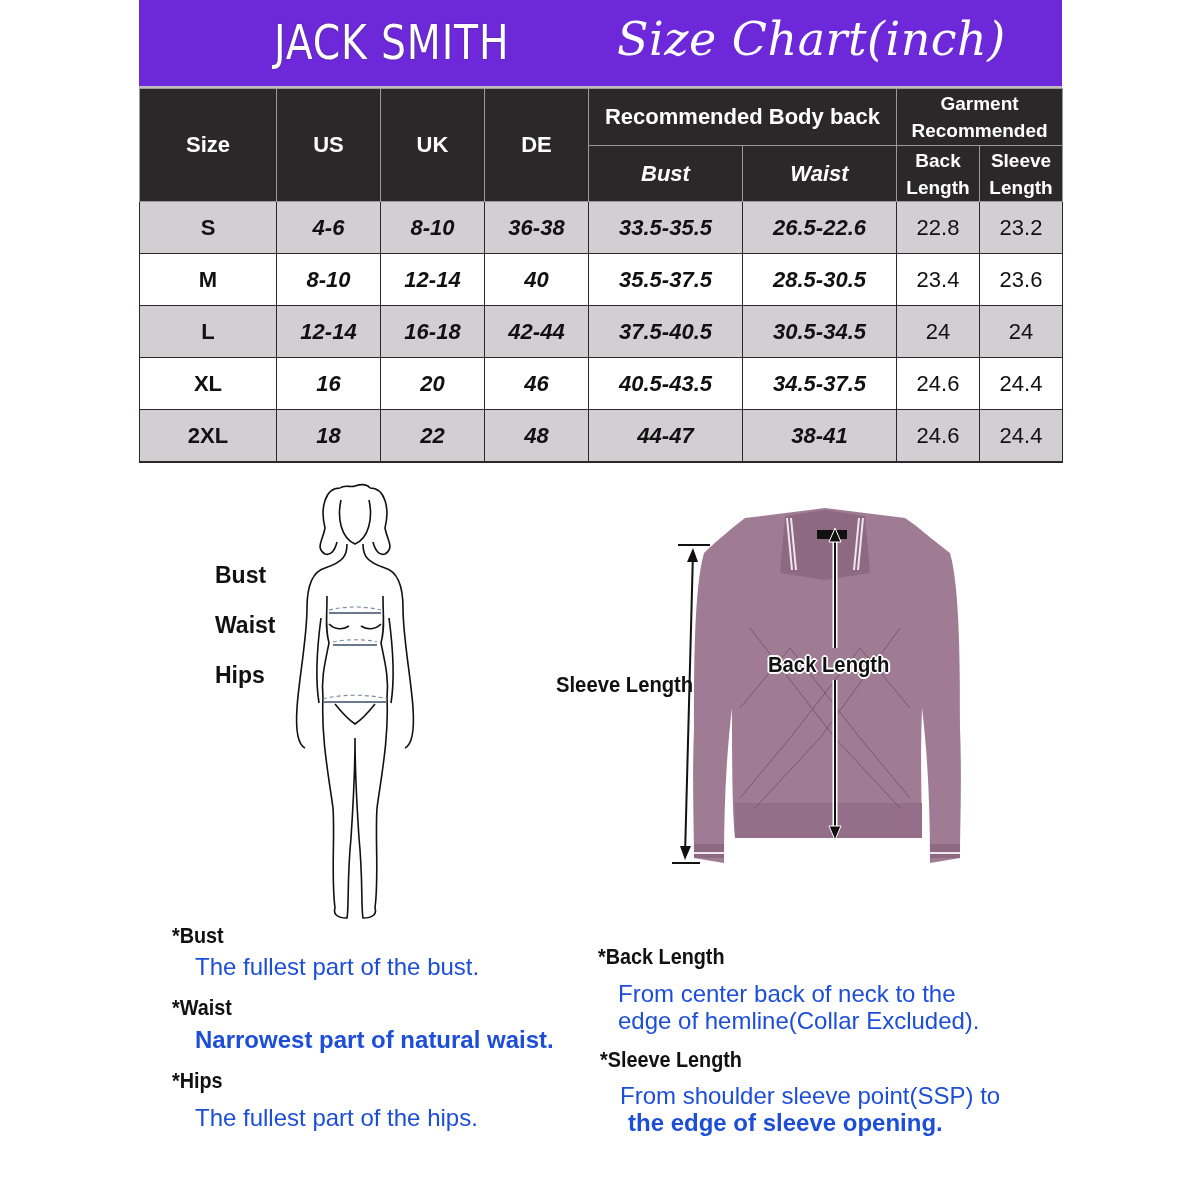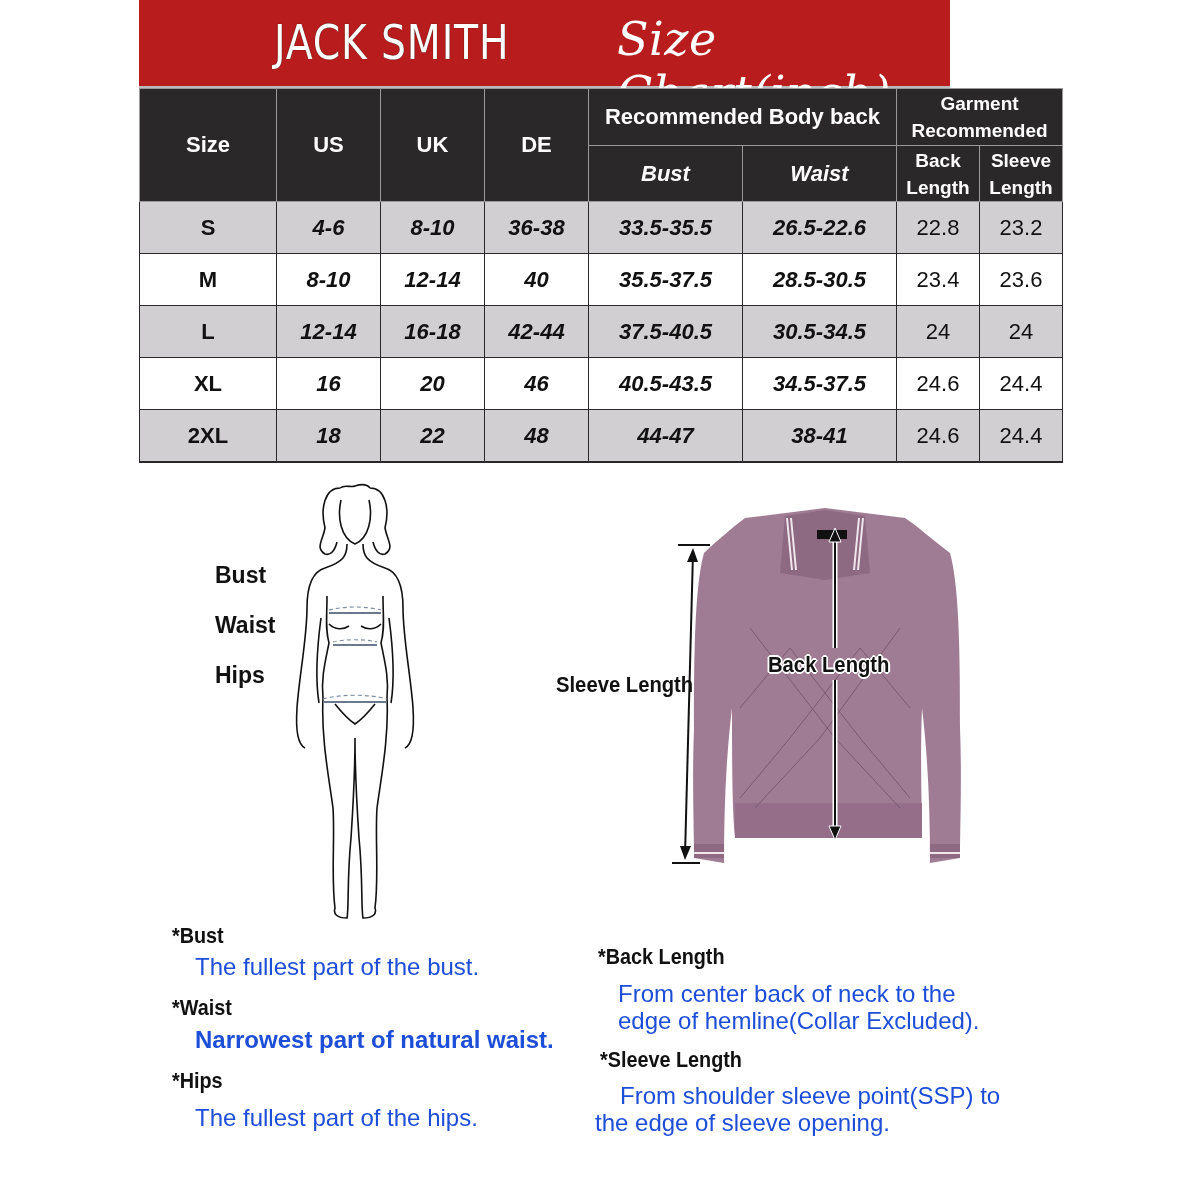--- a/index.html
+++ b/index.html
@@ -1,20 +1,20 @@
 <!DOCTYPE html>
 <html><head>
 <meta charset="utf-8">
 <style>
   html, body { margin:0; padding:0; }
   body { width:1200px; height:1200px; background:#ffffff; position:relative; overflow:hidden;
          font-family:"Liberation Sans", sans-serif; color:#111; }
 
   
-  .banner { position:absolute; left:139px; top:0; width:811px; height:88px; background:#b91c1c;
+  .banner { position:absolute; left:139px; top:0; width:923px; height:88px; background:#6d28d9;
             border-bottom:2px solid #bdbbbd; box-sizing:border-box; }
   .brand { position:absolute; left:135px; top:14px; color:#fff; font-family:"DejaVu Sans", sans-serif;
            font-size:48px; letter-spacing:1px; transform:scaleX(0.82); transform-origin:left top;
            font-weight:normal; text-shadow:0 0 1px #000; }
   .chart-title { position:absolute; left:478px; top:12px; color:#fff; font-family:"DejaVu Serif", serif;
            font-style:italic; font-size:46px; letter-spacing:0.5px; }
 
   
   table.sizes { position:absolute; left:139px; top:88px; width:923px; border-collapse:collapse; table-layout:fixed; }
   table.sizes th, table.sizes td { border:1.5px solid #2a2829; text-align:center; padding:0; }
@@ -226,13 +226,13 @@
 <div class="def-term" style="left:172px; top:995px;">*Waist</div>
 <div class="def-text" style="left:195px; top:1026px;font-weight:bold;">Narrowest part of natural waist.</div>
 <div class="def-term" style="left:172px; top:1068px;">*Hips</div>
 <div class="def-text" style="left:195px; top:1104px;">The fullest part of the hips.</div>
 
 <div class="def-term" style="left:598px; top:944px;">*Back Length</div>
 <div class="def-text" style="left:618px; top:980px;">From center back of neck to the</div>
 <div class="def-text" style="left:618px; top:1007px;">edge of hemline(Collar Excluded).</div>
 <div class="def-term" style="left:600px; top:1047px;">*Sleeve Length</div>
 <div class="def-text" style="left:620px; top:1082px;">From shoulder sleeve point(SSP) to</div>
-<div class="def-text" style="left:595px; top:1109px;">the edge of sleeve opening.</div>
+<div class="def-text" style="left:628px; top:1109px;font-weight:bold;">the edge of sleeve opening.</div>
 
 </body></html>

